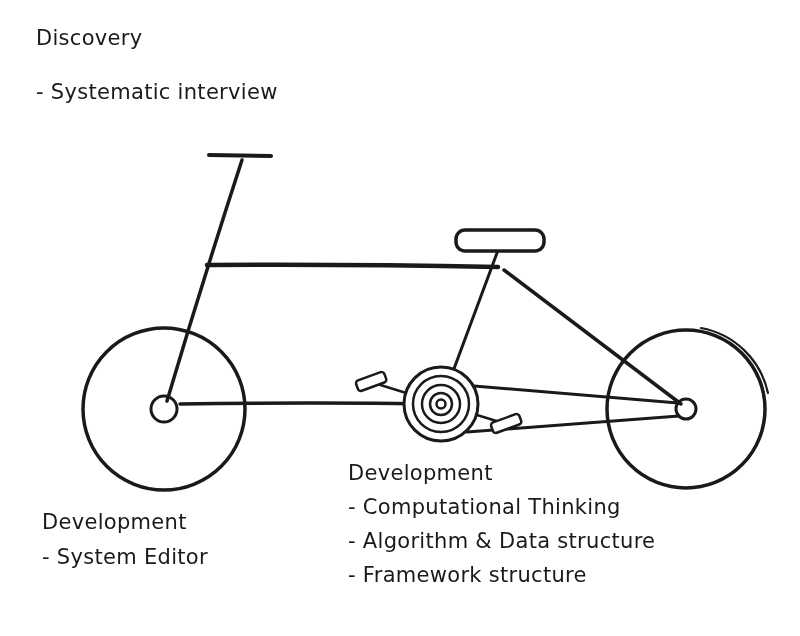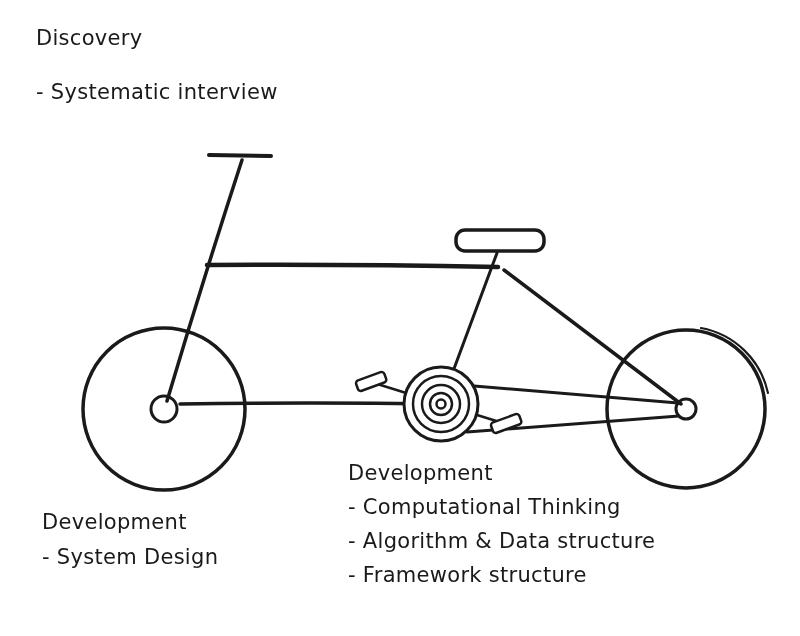--- a/index.html
+++ b/index.html
@@ -85,21 +85,21 @@
     </g>
   </svg>
 
   <div class="block block-discovery">
     <div class="heading">Discovery</div>
     <div class="item">- Systematic interview</div>
   </div>
 
   <div class="block block-architecture">
     <div class="heading">Development</div>
-    <div class="item">- System Design</div>
+    <div class="item">- System Editor</div>
   </div>
 
   <div class="block block-development">
     <div class="heading">Development</div>
     <div class="item">- Computational Thinking</div>
     <div class="item">- Algorithm &amp; Data structure</div>
     <div class="item">- Framework structure</div>
   </div>
 
 </div>

